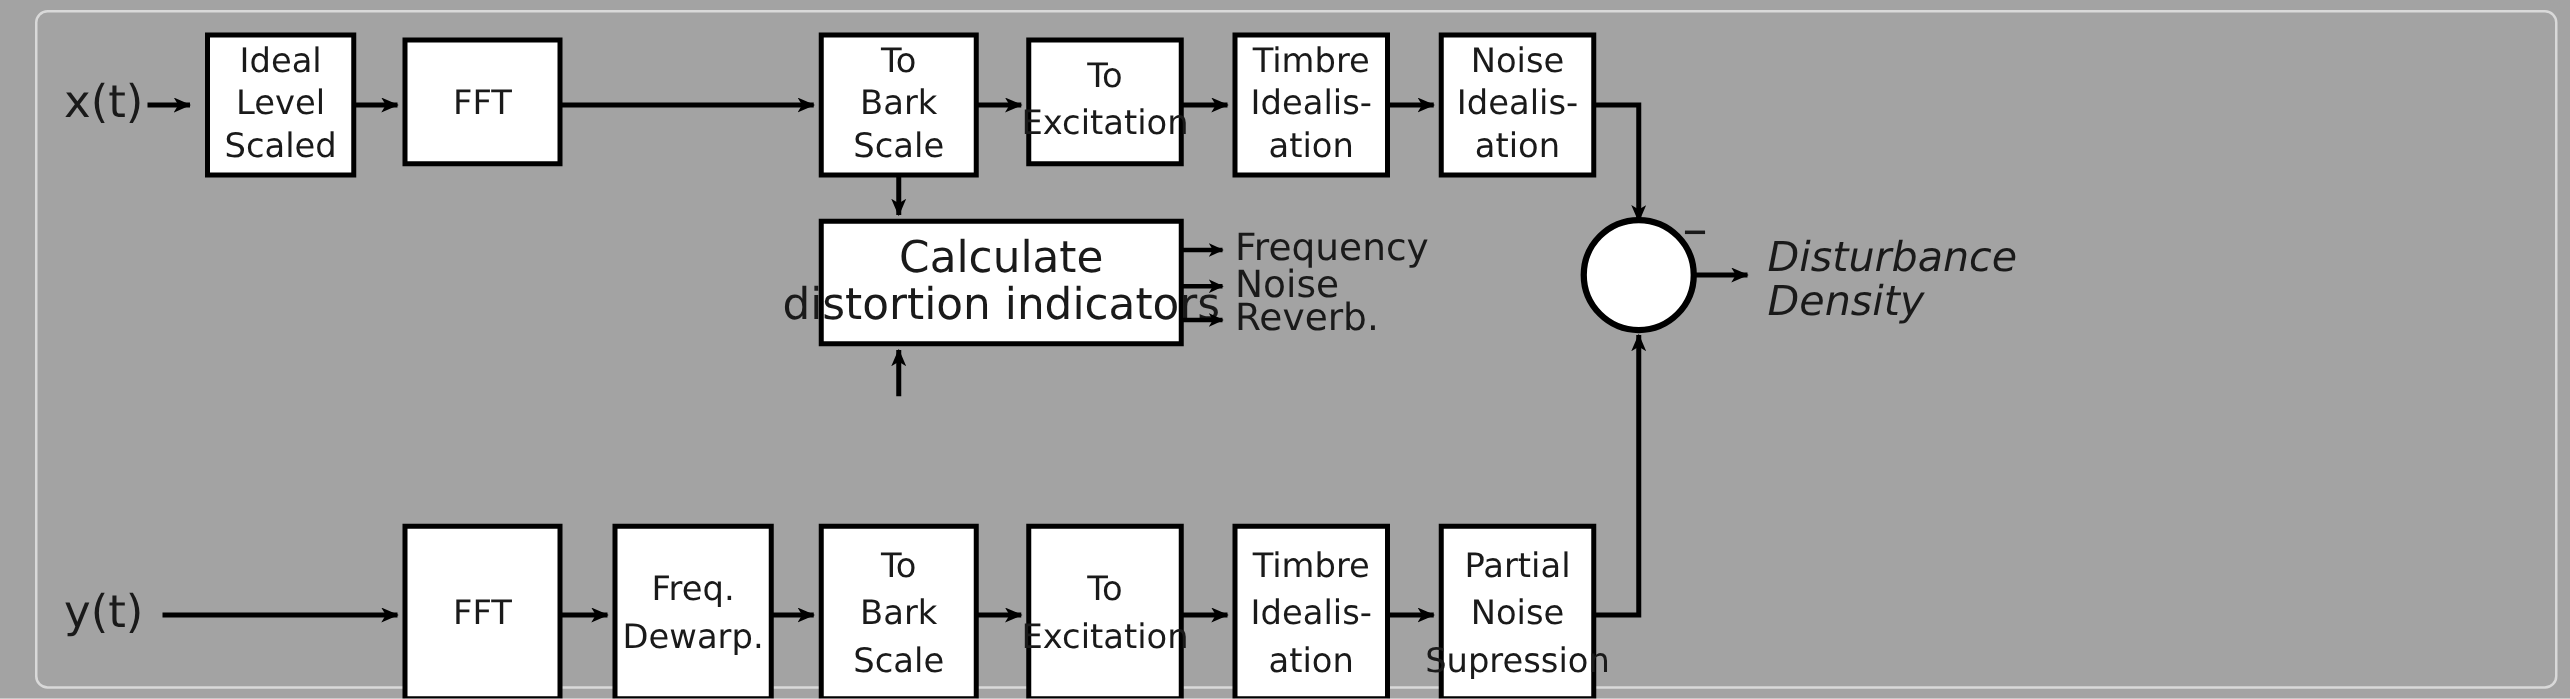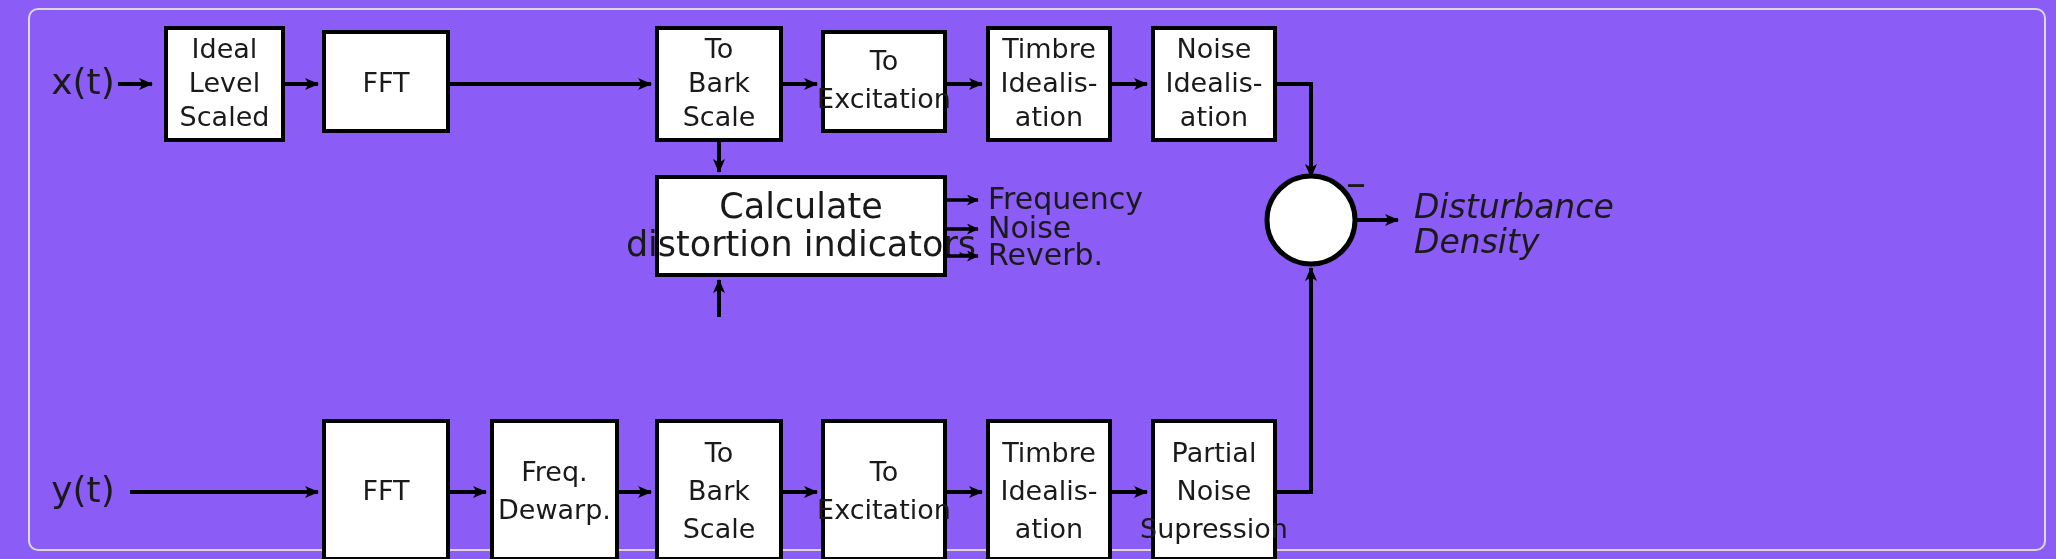--- a/index.html
+++ b/index.html
@@ -4,21 +4,21 @@
 <style>
   html, body {
     margin: 0;
     padding: 0;
     background: #ffffff;
   }
   #canvas {
     position: relative;
     width: 2056px;
     height: 559px;
-    background: #8b5cf6;
+    background: #a3a3a3;
     font-family: "DejaVu Sans", "Liberation Sans", sans-serif;
     overflow: hidden;
   }
   #frame {
     position: absolute;
     left: 28px;
     top: 8px;
     width: 2018px;
     height: 543px;
     border: 2px solid #d9d9d9;

